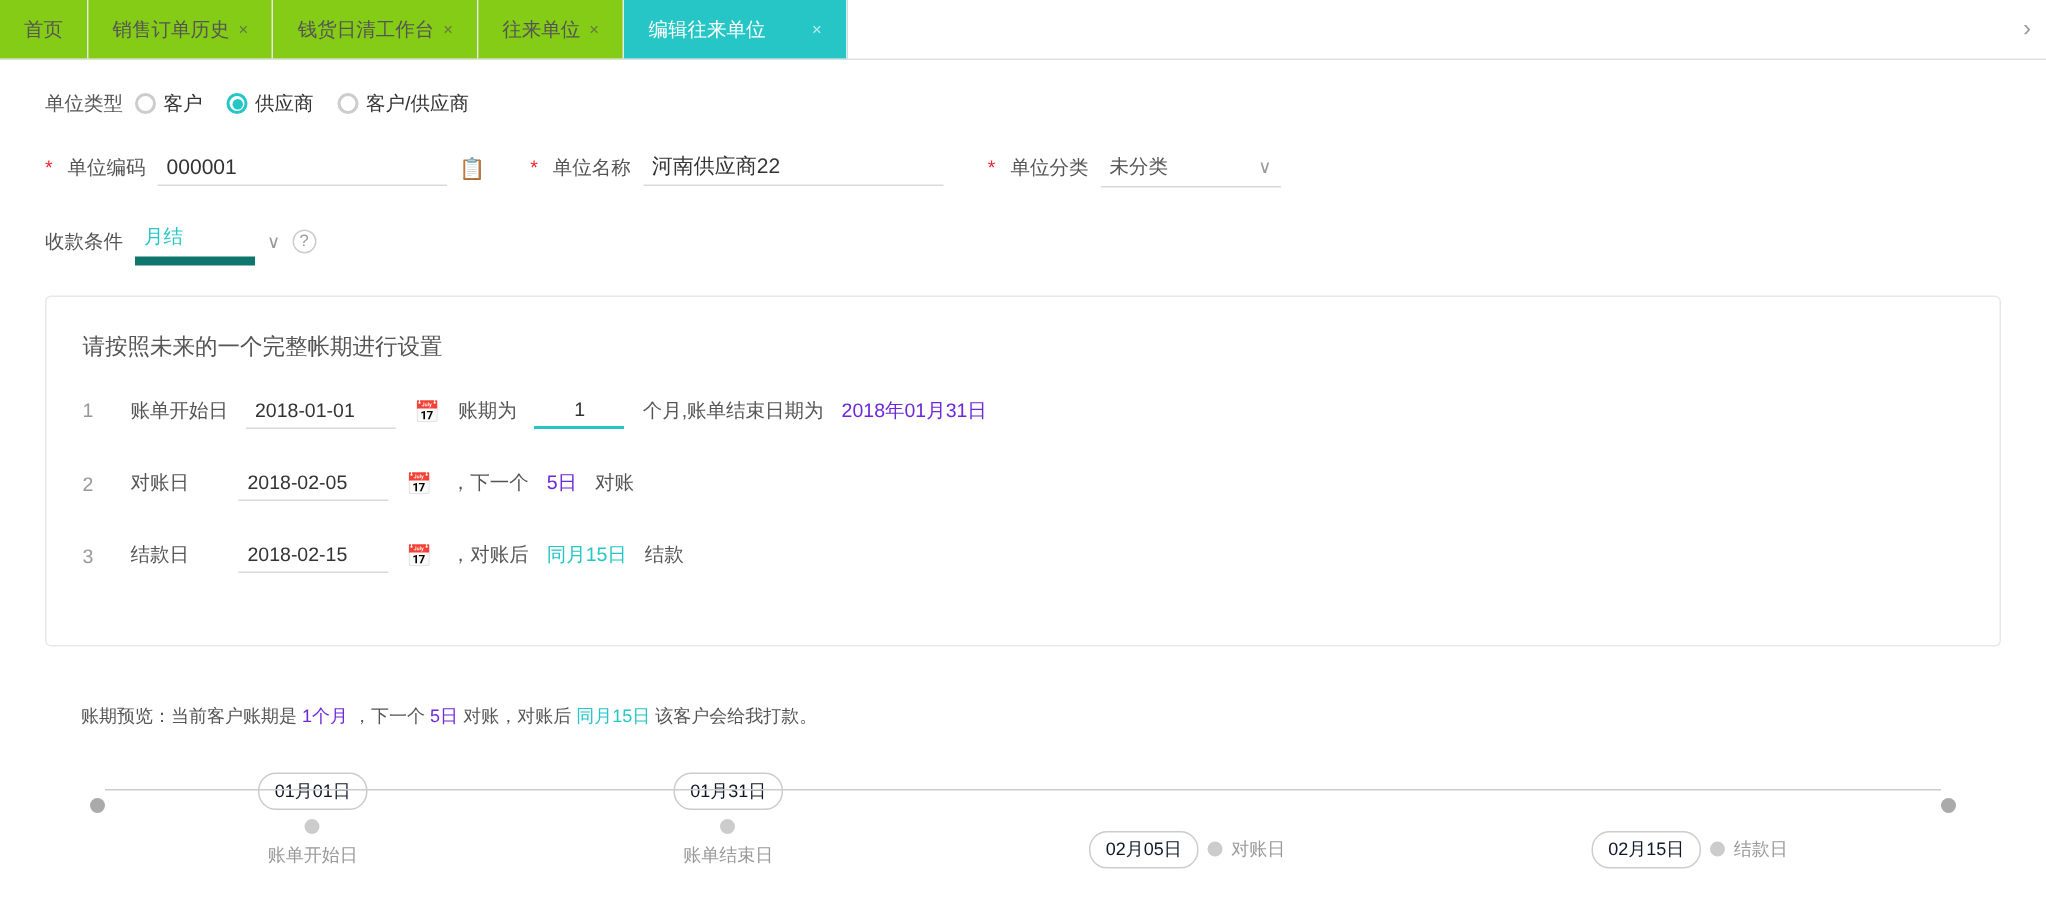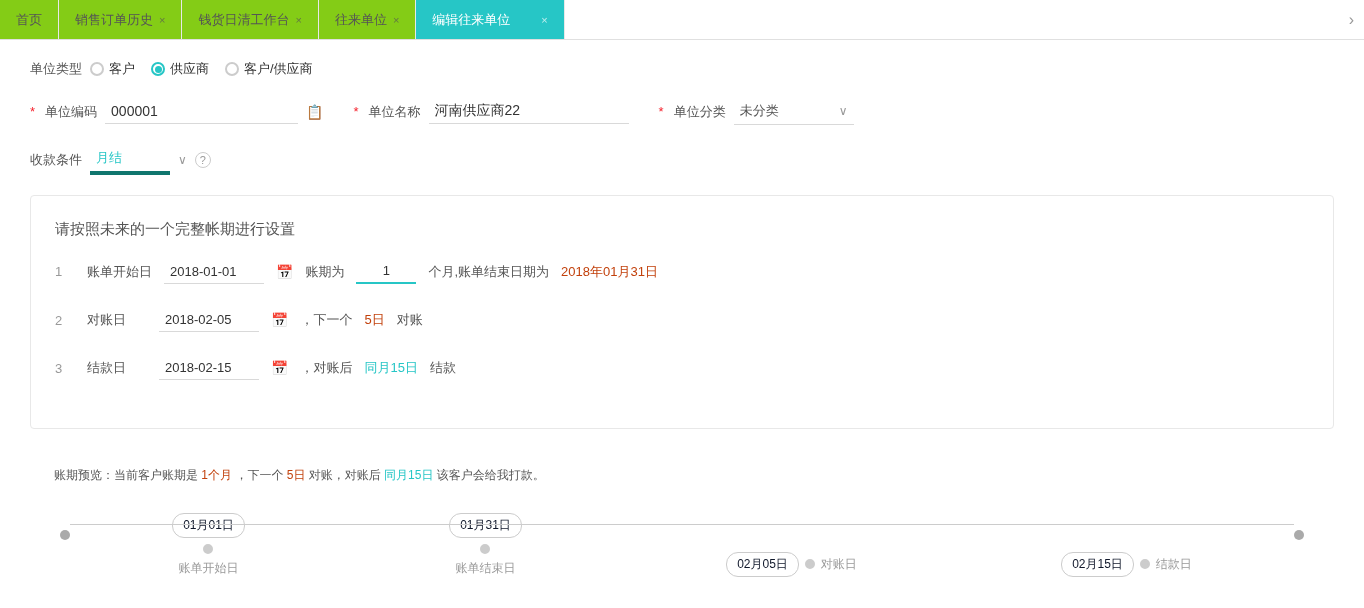--- a/index.html
+++ b/index.html
@@ -128,21 +128,21 @@
 
     
     .dropdown-group {
       display: flex;
       align-items: center;
       gap: 8px;
       position: relative;
     }
     .dropdown-value {
       color: #26c6c6;
-      border-bottom: 4px solid #0f766e;
+      border-bottom: 6px solid #0f766e;
       padding: 4px 6px;
       min-width: 80px;
       cursor: pointer;
     }
     .dropdown-arrow {
       color: #999;
       cursor: pointer;
       font-size: 12px;
     }
     .dropdown-plain {
@@ -214,21 +214,21 @@
       border-bottom: 2px solid #26c6c6;
       padding: 4px 6px;
       font-size: 13px;
       color: #333;
       outline: none;
       background: transparent;
       width: 60px;
       text-align: center;
     }
     .inline-text { color: #555; }
-    .highlight-orange { color: #c2410c; }
+    .highlight-orange { color: #6d28d9; }
     .highlight-teal { color: #26c6c6; }
 
     
     .preview-section {
       padding: 16px 24px;
       font-size: 12px;
       color: #555;
       line-height: 1.8;
     }
     .timeline-badge {

